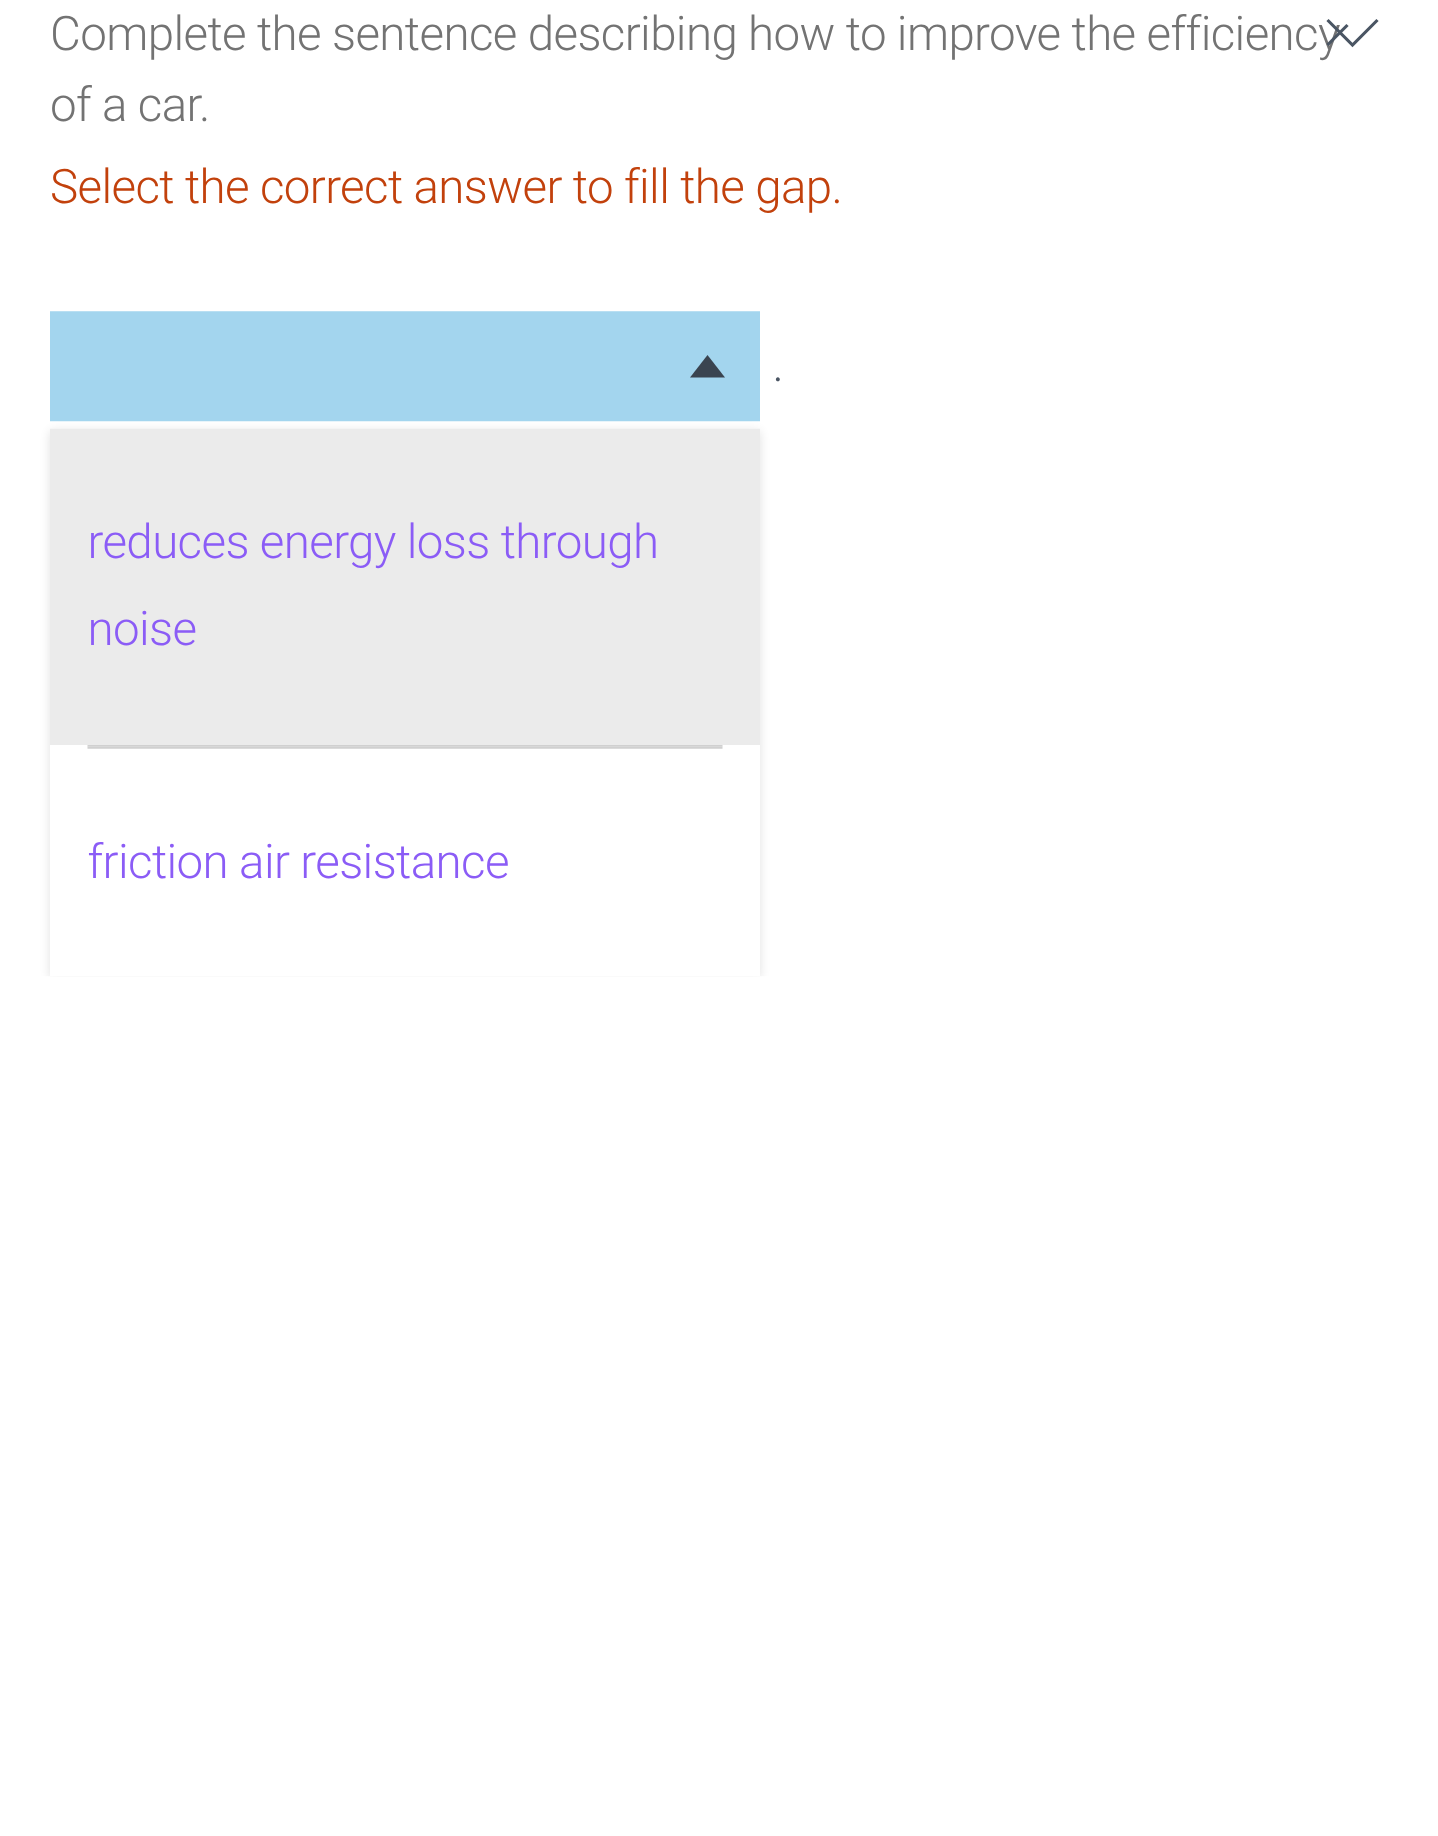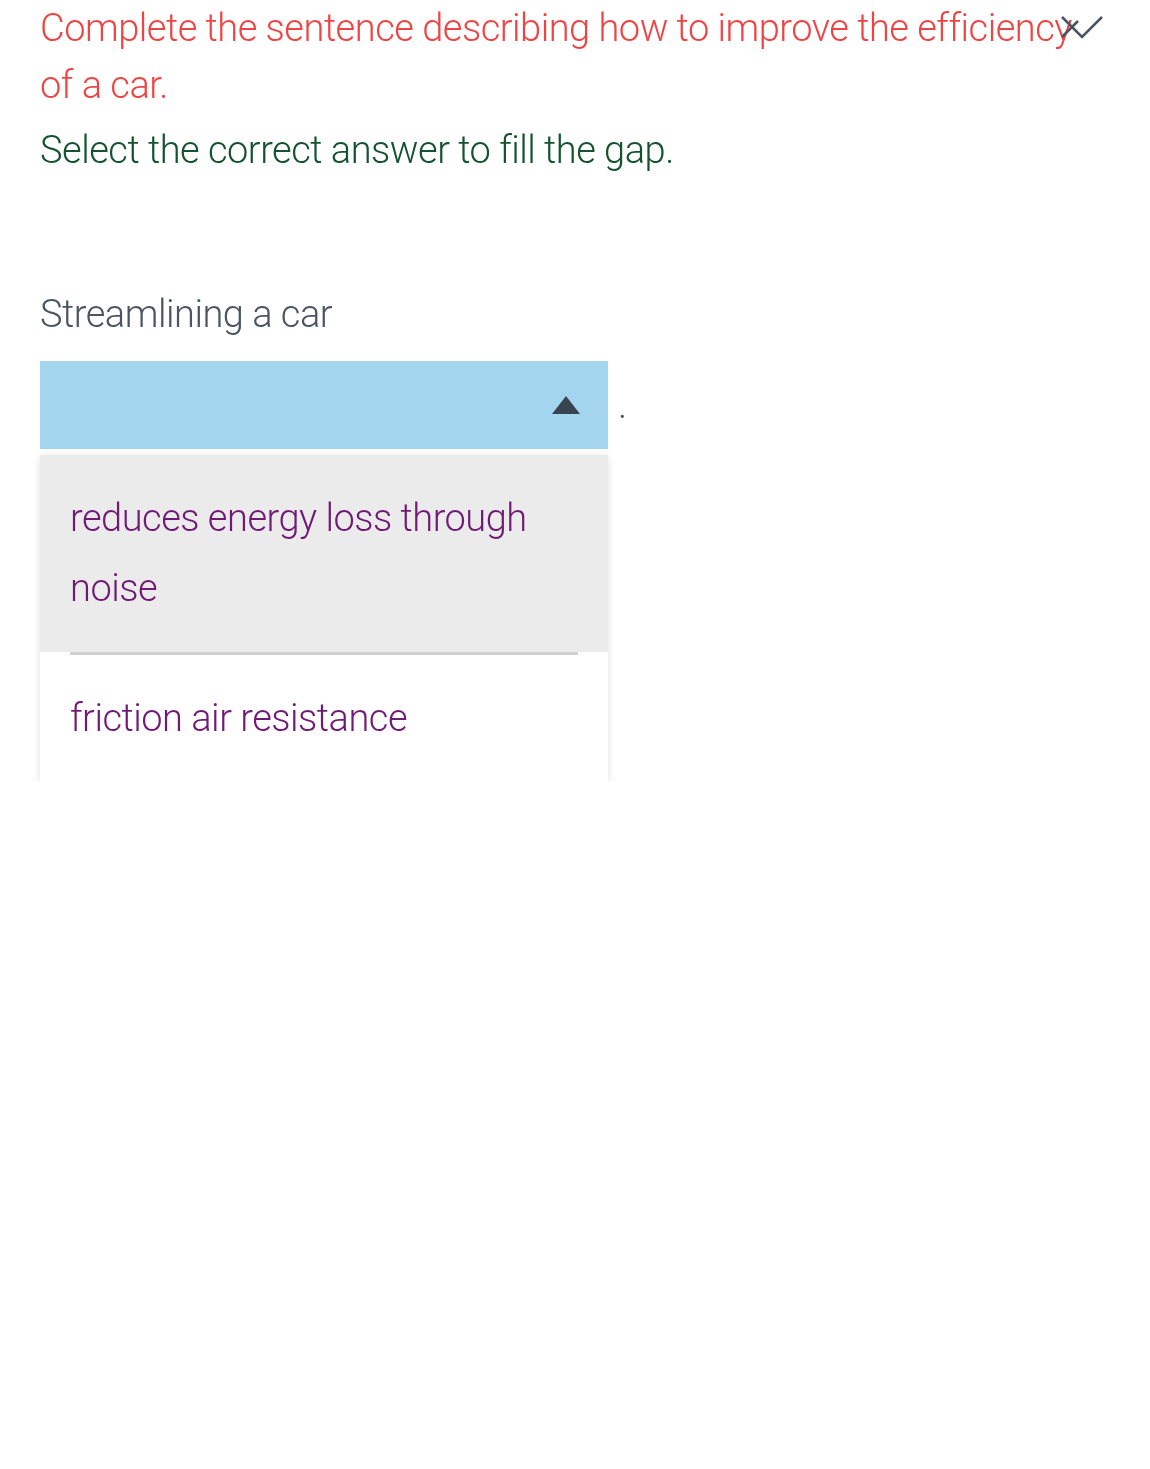--- a/index.html
+++ b/index.html
@@ -14,27 +14,27 @@
       font-size: 38px;
       font-weight: 300;
       line-height: 1.5;
       padding: 0;
       width: 1150px;
     }
     .container {
       padding: 0 40px;
     }
     .question-text {
-      color: #ef4444;
+      color: #737373;
       margin-bottom: 8px;
       letter-spacing: -0.5px;
     }
     .instruction-text {
-      color: #14532d;
-      margin-bottom: 107px;
+      color: #c2410c;
+      margin-bottom: 70px;
       letter-spacing: -0.5px;
     }
     .sentence-start {
       color: #4a5563;
       margin-bottom: 18px;
       letter-spacing: -0.5px;
     }
     .dropdown-row {
       display: flex;
       align-items: center;
@@ -61,22 +61,22 @@
       margin-left: 10px;
       font-size: 38px;
     }
     .dropdown-list {
       width: 568px;
       background: #ffffff;
       box-shadow: 0 2px 8px rgba(0,0,0,0.12);
       margin-top: 6px;
     }
     .dropdown-option {
-      padding: 28px 30px;
-      color: #701a75;
+      padding: 56px 30px;
+      color: #8b5cf6;
       cursor: pointer;
       line-height: 1.85;
       letter-spacing: -0.5px;
     }
     .dropdown-option.highlighted {
       background: #ebebeb;
     }
     .divider {
       height: 1.5px;
       background: #d0d0d0;
@@ -104,21 +104,20 @@
       <path d="M6 6 L26 26 L46 6"></path>
       <path d="M6 26 L22 10"></path>
     </svg>
   </span>
 </div>
 
 <div class="container">
   <p class="question-text">Complete the sentence describing how to improve the efficiency of a car.</p>
   <p class="instruction-text">Select the correct answer to fill the gap.</p>
 
-  <p class="sentence-start">Streamlining a car</p>
 
   <div class="dropdown-row">
     <div class="dropdown-selected">
       <span class="triangle-up"></span>
     </div>
     <span class="period">.</span>
   </div>
 
   <div class="dropdown-list">
     <div class="dropdown-option highlighted">reduces energy loss through noise</div>

